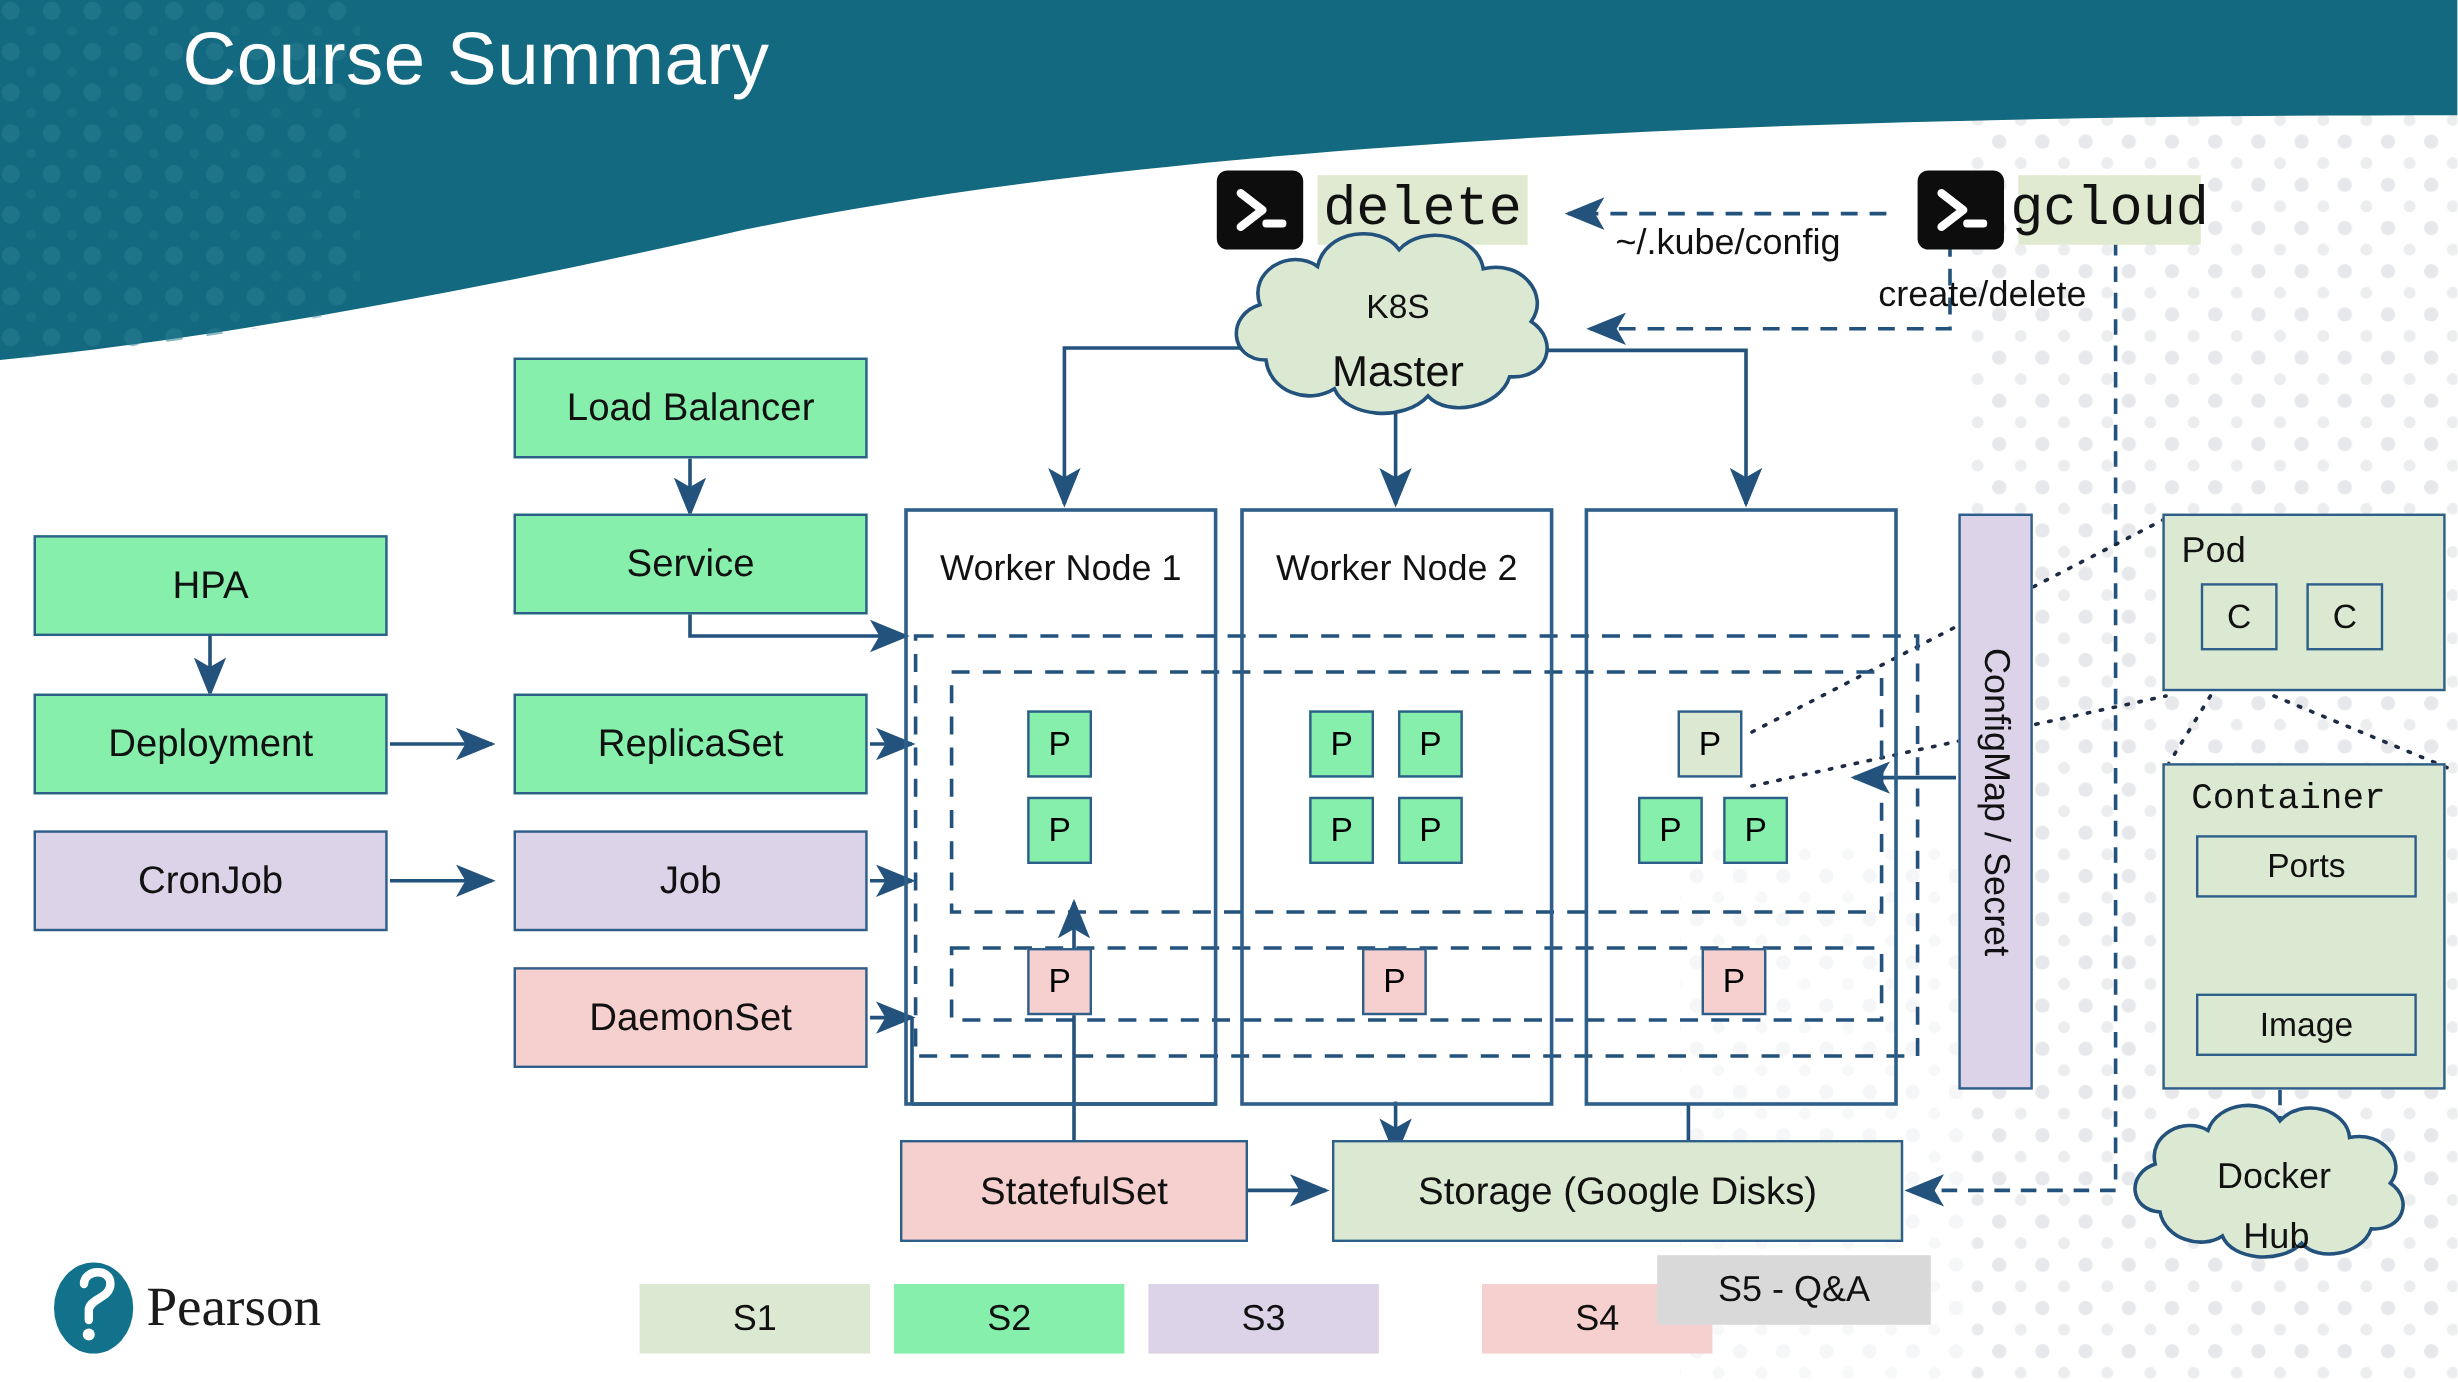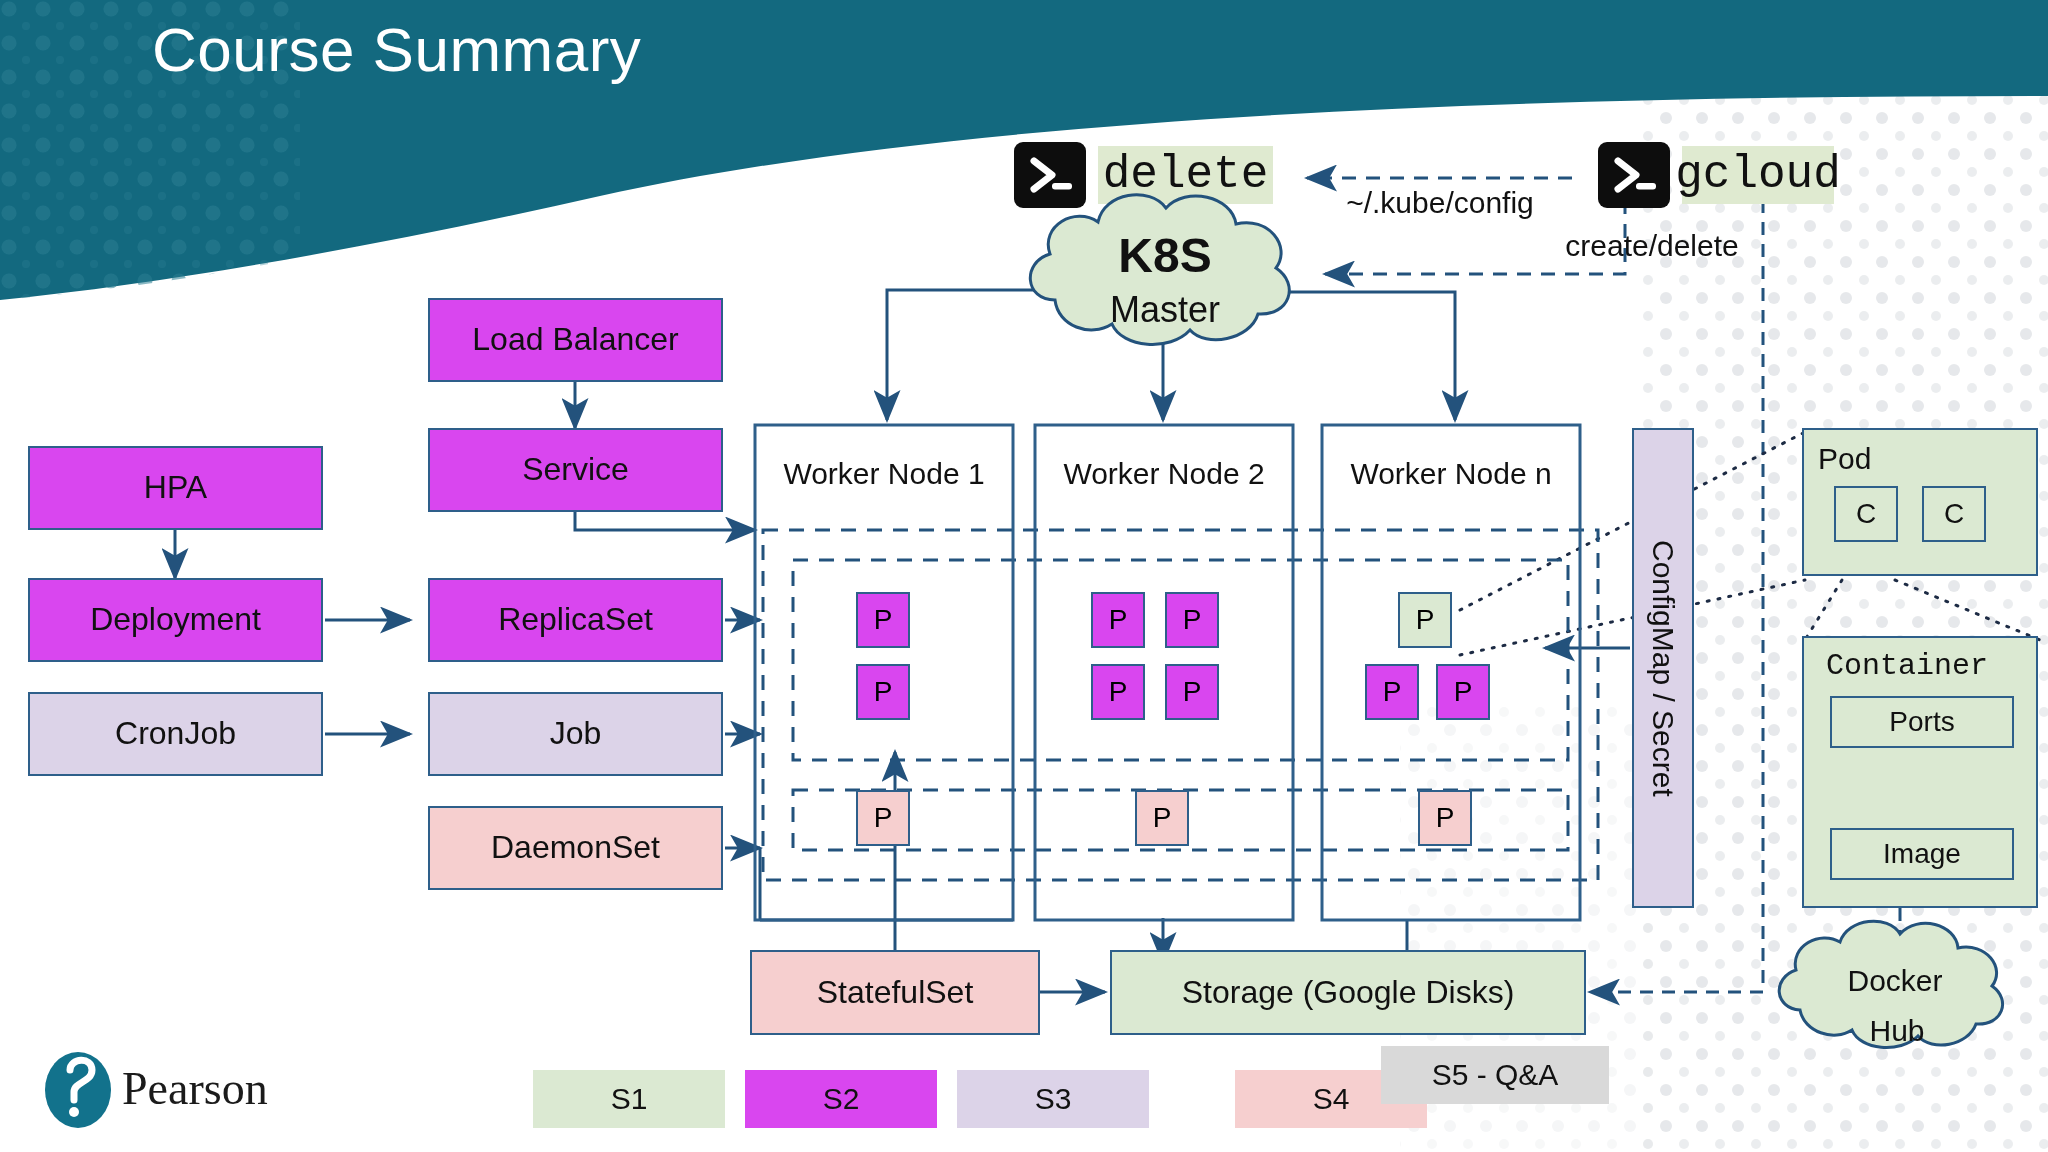--- a/index.html
+++ b/index.html
@@ -3,21 +3,21 @@
 <meta charset="utf-8">
 <style>
   html,body{margin:0;padding:0;background:#fff;}
   body{width:2048px;height:1152px;position:relative;overflow:hidden;
        font-family:"Liberation Sans",sans-serif;}
   #stage{position:absolute;inset:0;width:2048px;height:1152px;}
   svg.layer{position:absolute;left:0;top:0;width:2048px;height:1152px;}
   .nd{position:absolute;box-sizing:border-box;display:flex;align-items:center;
       justify-content:center;text-align:center;color:#111;line-height:1.05;}
   .boxed{border:2px solid #2e5f8a;}
-  .blue{background:#d946ef;}
+  .blue{background:#86efac;}
   .purple{background:#dcd3e8;}
   .pink{background:#f6cfcf;}
   .green{background:#dbe9d2;}
   .grey{background:#d9d9d9;}
   .f32{font-size:32px;}
   .f30{font-size:30px;}
   .f28{font-size:28px;}
   .term{position:absolute;background:#0d0d0d;border-radius:9px;}
   .mono{font-family:"Liberation Mono",monospace;background:#dfead0;
         letter-spacing:0px;color:#111;padding:2px 6px;}
@@ -158,36 +158,35 @@
   <div class="nd f30" style="left:1320px;top:185px;width:240px;height:36px;">~/.kube/config</div>
   <div class="nd f30" style="left:1552px;top:228px;width:200px;height:36px;">create/delete</div>
 
   <svg class="layer">
     <path d="M1055,300 C1024,300 1022,262 1050,254 C1040,226 1075,206 1098,222
              C1104,192 1150,186 1166,208 C1186,186 1232,196 1236,224
              C1268,216 1292,246 1276,268 C1300,284 1290,316 1258,314
              C1250,340 1206,348 1190,330 C1170,352 1122,348 1112,324
              C1090,338 1058,326 1055,300 Z" fill="#dbe9d2" stroke="#23527c" stroke-width="3"></path>
   </svg>
-  <div class="nd f34" style="left:1090px;top:236px;width:150px;height:40px;font-size:48px;font-weight:bold;">K8S</div>
+  <div class="nd f34" style="left:1090px;top:236px;width:150px;height:40px;font-size:28px;">K8S</div>
   <div class="nd f34" style="left:1080px;top:290px;width:170px;height:40px;font-size:36px;">Master</div>
 
   <div class="nd boxed blue f32" style="left:28px;top:446px;width:295px;height:84px;">HPA</div>
   <div class="nd boxed blue f32" style="left:28px;top:578px;width:295px;height:84px;">Deployment</div>
   <div class="nd boxed purple f32" style="left:28px;top:692px;width:295px;height:84px;">CronJob</div>
 
   <div class="nd boxed blue f32" style="left:428px;top:298px;width:295px;height:84px;">Load Balancer</div>
   <div class="nd boxed blue f32" style="left:428px;top:428px;width:295px;height:84px;">Service</div>
   <div class="nd boxed blue f32" style="left:428px;top:578px;width:295px;height:84px;">ReplicaSet</div>
   <div class="nd boxed purple f32" style="left:428px;top:692px;width:295px;height:84px;">Job</div>
   <div class="nd boxed pink f32" style="left:428px;top:806px;width:295px;height:84px;">DaemonSet</div>
 
   <div class="nd f30" style="left:757px;top:455px;width:254px;height:38px;">Worker Node 1</div>
   <div class="nd f30" style="left:1037px;top:455px;width:254px;height:38px;">Worker Node 2</div>
-  <div class="nd f30" style="left:1324px;top:455px;width:254px;height:38px;">Worker Node n</div>
 
   <div class="podcell blue" style="left:856px;top:592px;width:54px;height:56px;">P</div>
   <div class="podcell blue" style="left:856px;top:664px;width:54px;height:56px;">P</div>
   <div class="podcell pink" style="left:856px;top:790px;width:54px;height:56px;">P</div>
 
   <div class="podcell blue" style="left:1091px;top:592px;width:54px;height:56px;">P</div>
   <div class="podcell blue" style="left:1165px;top:592px;width:54px;height:56px;">P</div>
   <div class="podcell blue" style="left:1091px;top:664px;width:54px;height:56px;">P</div>
   <div class="podcell blue" style="left:1165px;top:664px;width:54px;height:56px;">P</div>
   <div class="podcell pink" style="left:1135px;top:790px;width:54px;height:56px;">P</div>

